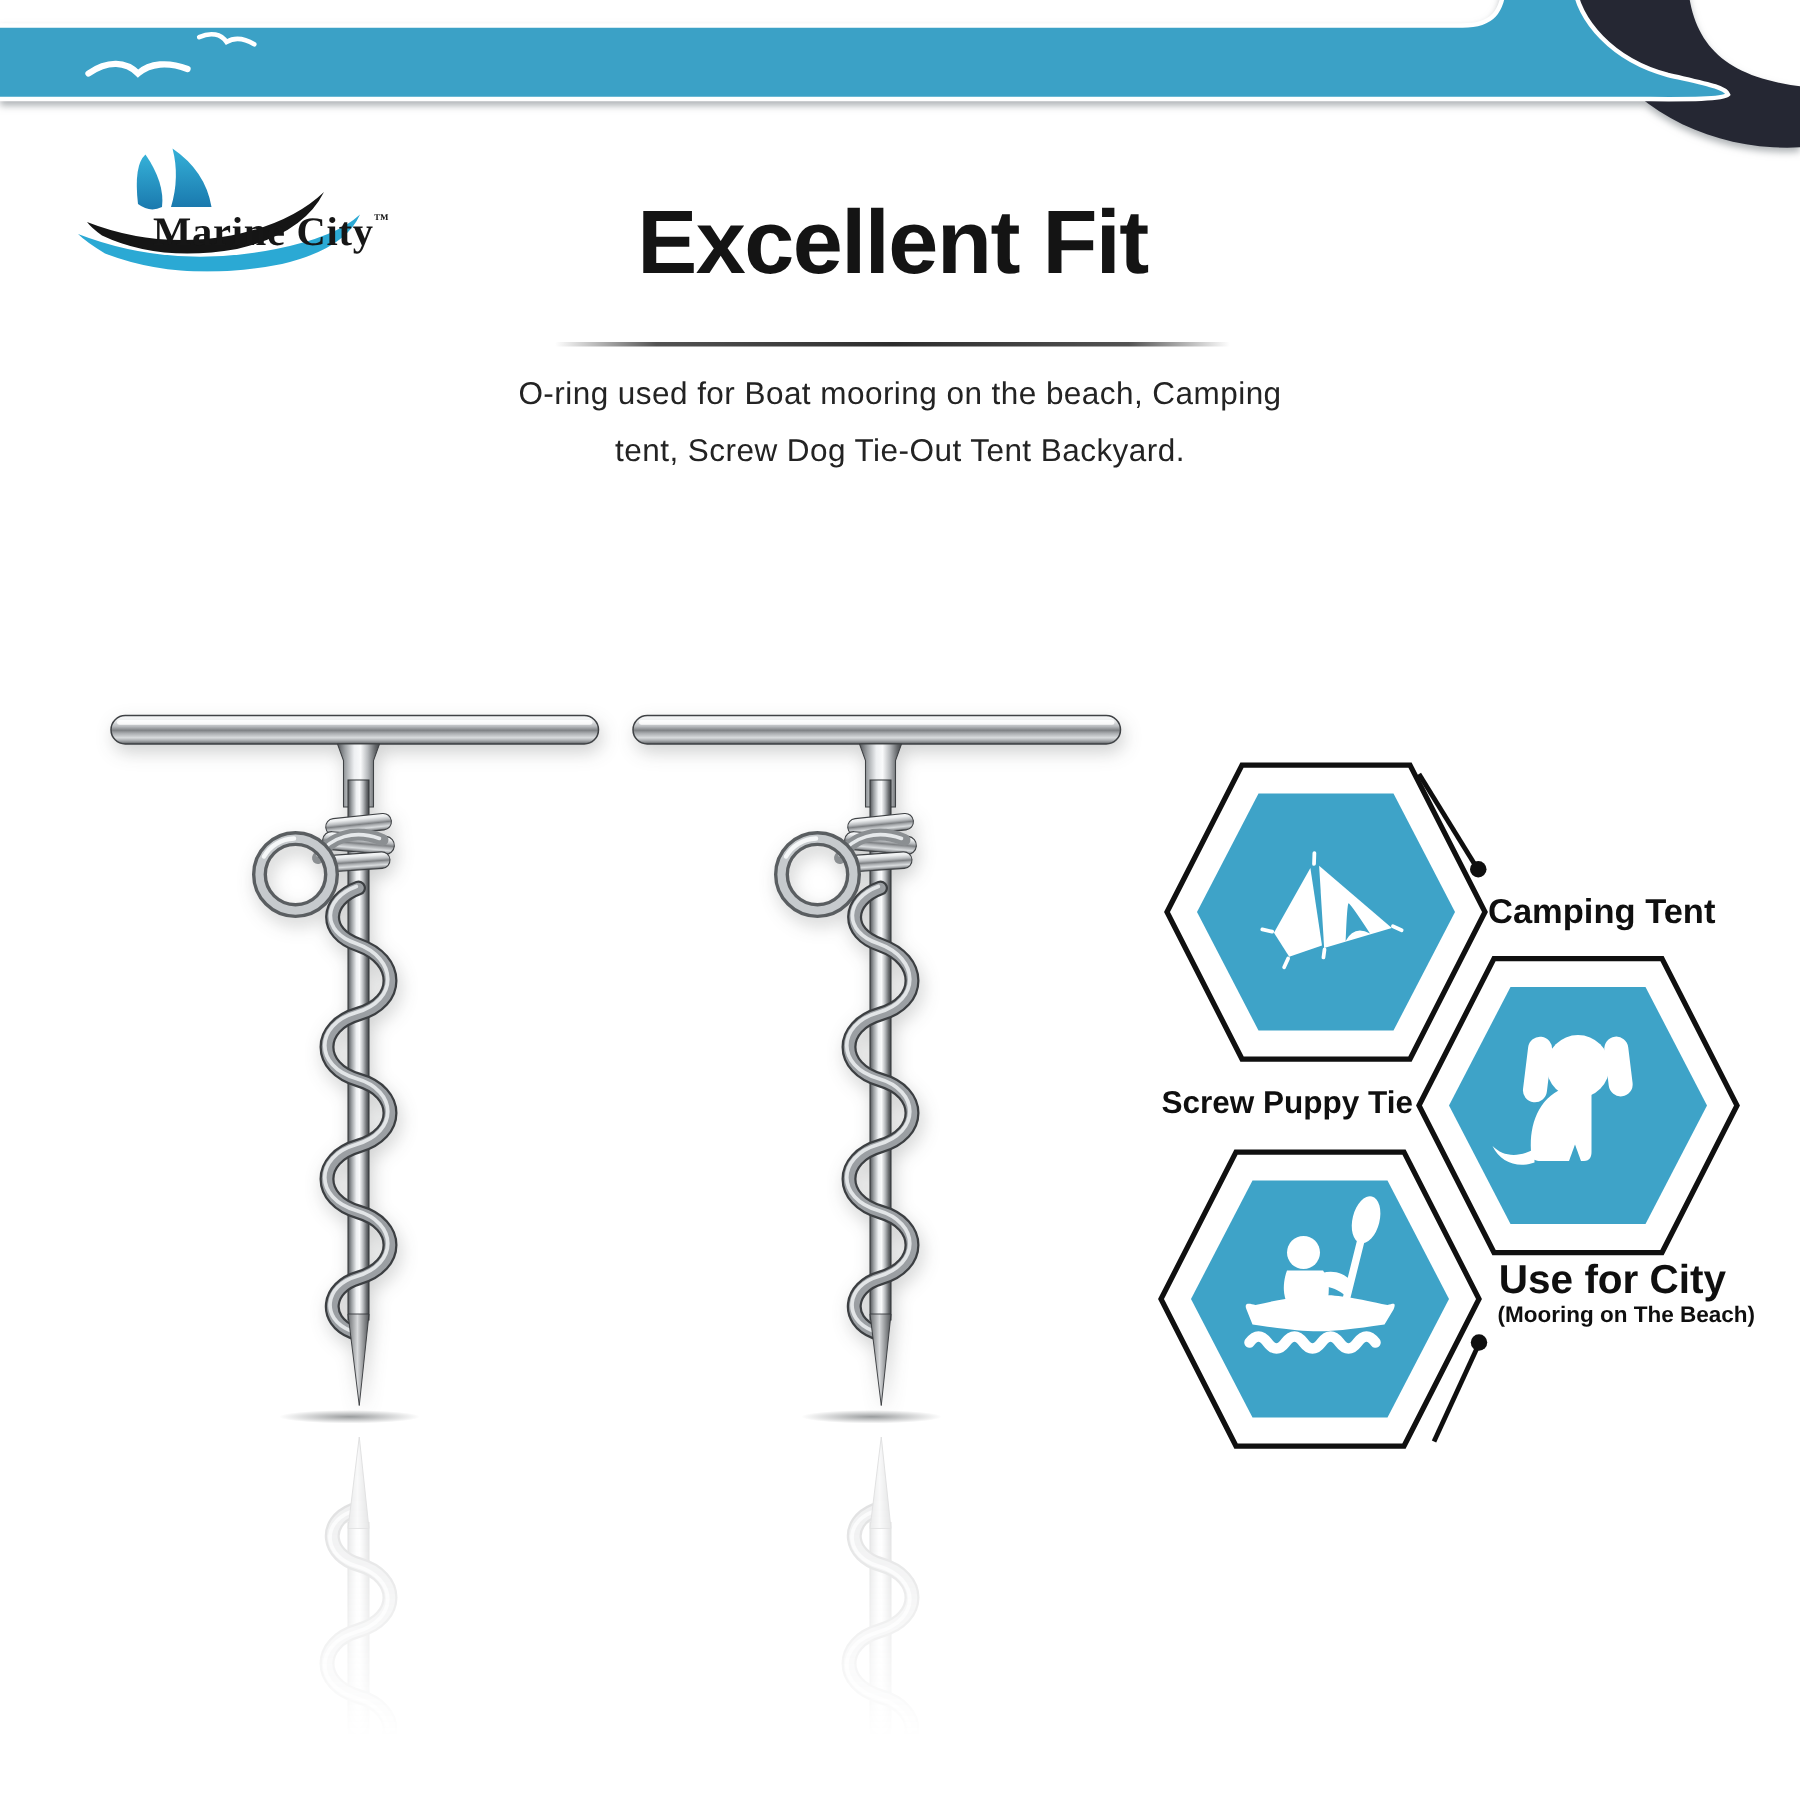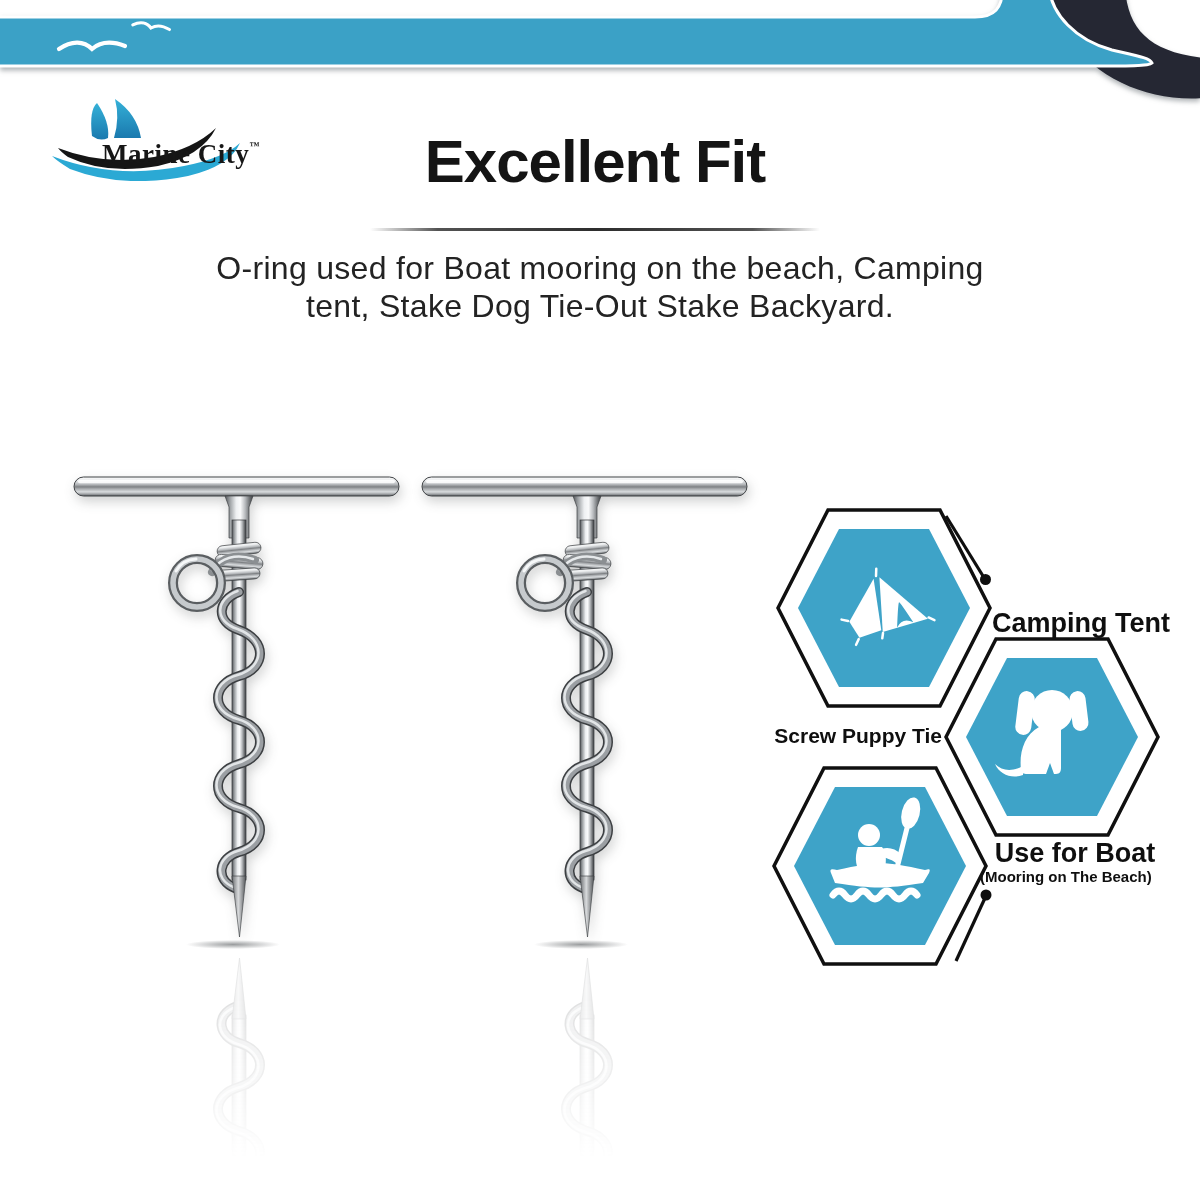--- a/index.html
+++ b/index.html
@@ -11,45 +11,45 @@
   
   .logo-svg{position:absolute;left:42px;top:96px;width:200px;height:85px;}
   .logo-text{position:absolute;left:102px;top:139px;font-family:"Liberation Serif",serif;
              font-weight:600;font-size:27px;color:#161616;letter-spacing:.5px;white-space:nowrap;}
   .logo-text sup{font-size:10px;vertical-align:14px;letter-spacing:0;}
   
   .title{position:absolute;left:0;top:132px;width:1190px;text-align:center;
          font-size:60px;font-weight:700;letter-spacing:-1px;color:var(--title,#141414);line-height:1;}
   .divider{position:absolute;left:370px;top:228px;width:450px;height:2.5px;border-radius:2px;
     background:linear-gradient(90deg,rgba(40,40,40,0),rgba(40,40,40,.8) 15%,#2d2d2d 50%,rgba(40,40,40,.8) 85%,rgba(40,40,40,0));}
-  .subtitle{position:absolute;left:0;width:1200px;text-align:center;font-size:32px;
+  .subtitle{position:absolute;left:0;width:1200px;text-align:center;font-size:21px;
             color:#232323;letter-spacing:.3px;line-height:1;white-space:nowrap;}
   .sub1{top:252px;}
   .sub2{top:290px;}
   
   .stake-svg{position:absolute;width:350px;height:500px;
              filter:drop-shadow(2px 5px 6px rgba(40,44,46,.22));}
   .stake-a{left:60px;top:460px;}
   .stake-b{left:408px;top:460px;}
   .stake-reflection{position:absolute;width:350px;height:500px;transform:scaleY(-1);opacity:.17;
       -webkit-mask-image:linear-gradient(to bottom,transparent 55%,rgba(0,0,0,.9) 86%,#000 100%);
       mask-image:linear-gradient(to bottom,transparent 55%,rgba(0,0,0,.9) 86%,#000 100%);}
   .refl-a{left:60px;top:935px;}
   .refl-b{left:408px;top:935px;}
   .stake-shadow{position:absolute;width:94px;height:9px;border-radius:50%;
       background:radial-gradient(closest-side,rgba(55,60,63,.5),rgba(55,60,63,0));}
   .shadow-a{left:186px;top:940px;}
   .shadow-b{left:534px;top:940px;}
   
   .hex-svg{position:absolute;left:740px;top:480px;width:465px;height:510px;}
   .feature-label{position:absolute;font-weight:700;color:var(--ink,#0f0f0f);white-space:nowrap;}
-  .lbl-camping{left:992px;top:594px;font-size:27px;margin-top:14px;}
+  .lbl-camping{left:992px;top:594px;font-size:23px;}
   .lbl-puppy{left:758px;top:724px;width:184px;text-align:right;font-size:21px;}
   .lbl-boat{left:985px;top:838px;width:180px;text-align:center;font-size:27px;}
-  .lbl-mooring{left:980px;top:868px;width:190px;text-align:left;font-size:15px;}
+  .lbl-mooring{left:980px;top:868px;width:190px;text-align:right;font-size:15px;}
 </style>
 </head>
 <body>
 
 <div class="page">
 
   <svg style="position:absolute;width:0;height:0;" aria-hidden="true">
     <defs>
       <linearGradient id="gradBar" x1="0" y1="0" x2="0" y2="1">
         <stop offset="0" stop-color="#f8f9fa"></stop>
@@ -122,21 +122,21 @@
     <path d="M 10,60 Q 72,84 142,70 Q 182,62 198,47 Q 188,70 146,80 Q 80,93 28,73 Q 15,65 10,60 Z" fill="#2ba9d4"></path>
     <path d="M 16,52 Q 62,70 112,61 Q 152,53 174,32 Q 160,60 116,70 Q 64,79 26,61 Q 19,56 16,52 Z" fill="#151515"></path>
     <path d="M 50,40 Q 47,14 55,7 Q 68,26 66,42 Q 58,46 50,40 Z" fill="url(#sailGrad)"></path>
     <path d="M 73,3 Q 95,18 99,42 L 72,42 Q 78,22 73,3 Z" fill="url(#sailGrad)"></path>
   </svg>
   <div class="logo-text"><span>Marine City</span><sup>™</sup></div>
 
   <div class="title">Excellent Fit</div>
   <div class="divider"></div>
   <div class="subtitle sub1">O-ring used for Boat mooring on the beach, Camping</div>
-  <div class="subtitle sub2">tent, Stake Dog Tie-Out Stake Backyard.</div>
+  <div class="subtitle sub2">tent, Screw Dog Tie-Out Tent Backyard.</div>
 
   <svg class="stake-svg stake-a" viewBox="0 0 350 500">
       <use href="#stake-art"></use>
     </svg>
   <svg class="stake-svg stake-b" viewBox="0 0 350 500">
       <use href="#stake-art"></use>
     </svg>
   <div class="stake-shadow shadow-a"></div>
   <div class="stake-shadow shadow-b"></div>
   <svg class="stake-reflection refl-a" viewBox="0 0 350 500">
@@ -197,16 +197,16 @@
         <path d="M -22,-19 C -26,-8 -24,2 -19,7 L 3,7 C 7,-2 7,-13 2,-19 Z"></path>
         <path d="M -4,-15 C 5,-20 14,-19 21,-12 L 16,-3 C 8,-9 1,-9 -3,-8 Z"></path>
         <path d="M -49,7 C -51,2 -47,3 -43,4 C -2,-5 4,-5 45,4 C 49,3 51,2 49,7 L 43,17 C 2,23 -4,23 -45,17 Z"></path>
         <path d="M -47,29 q 6,-8 12,0 q 6,8 12,0 q 6,-8 12,0 q 6,8 12,0 q 6,-8 12,0 q 6,8 12,0 q 6,-8 12,0" stroke="#fff" stroke-width="7" fill="none" stroke-linecap="round"></path>
       </g>
     </g>
   </svg>
 
   <div class="feature-label lbl-camping">Camping Tent</div>
   <div class="feature-label lbl-puppy">Screw Puppy Tie</div>
-  <div class="feature-label lbl-boat">Use for Boat</div>
+  <div class="feature-label lbl-boat">Use for City</div>
   <div class="feature-label lbl-mooring">(Mooring on The Beach)</div>
 
 </div>
 
 </body></html>

